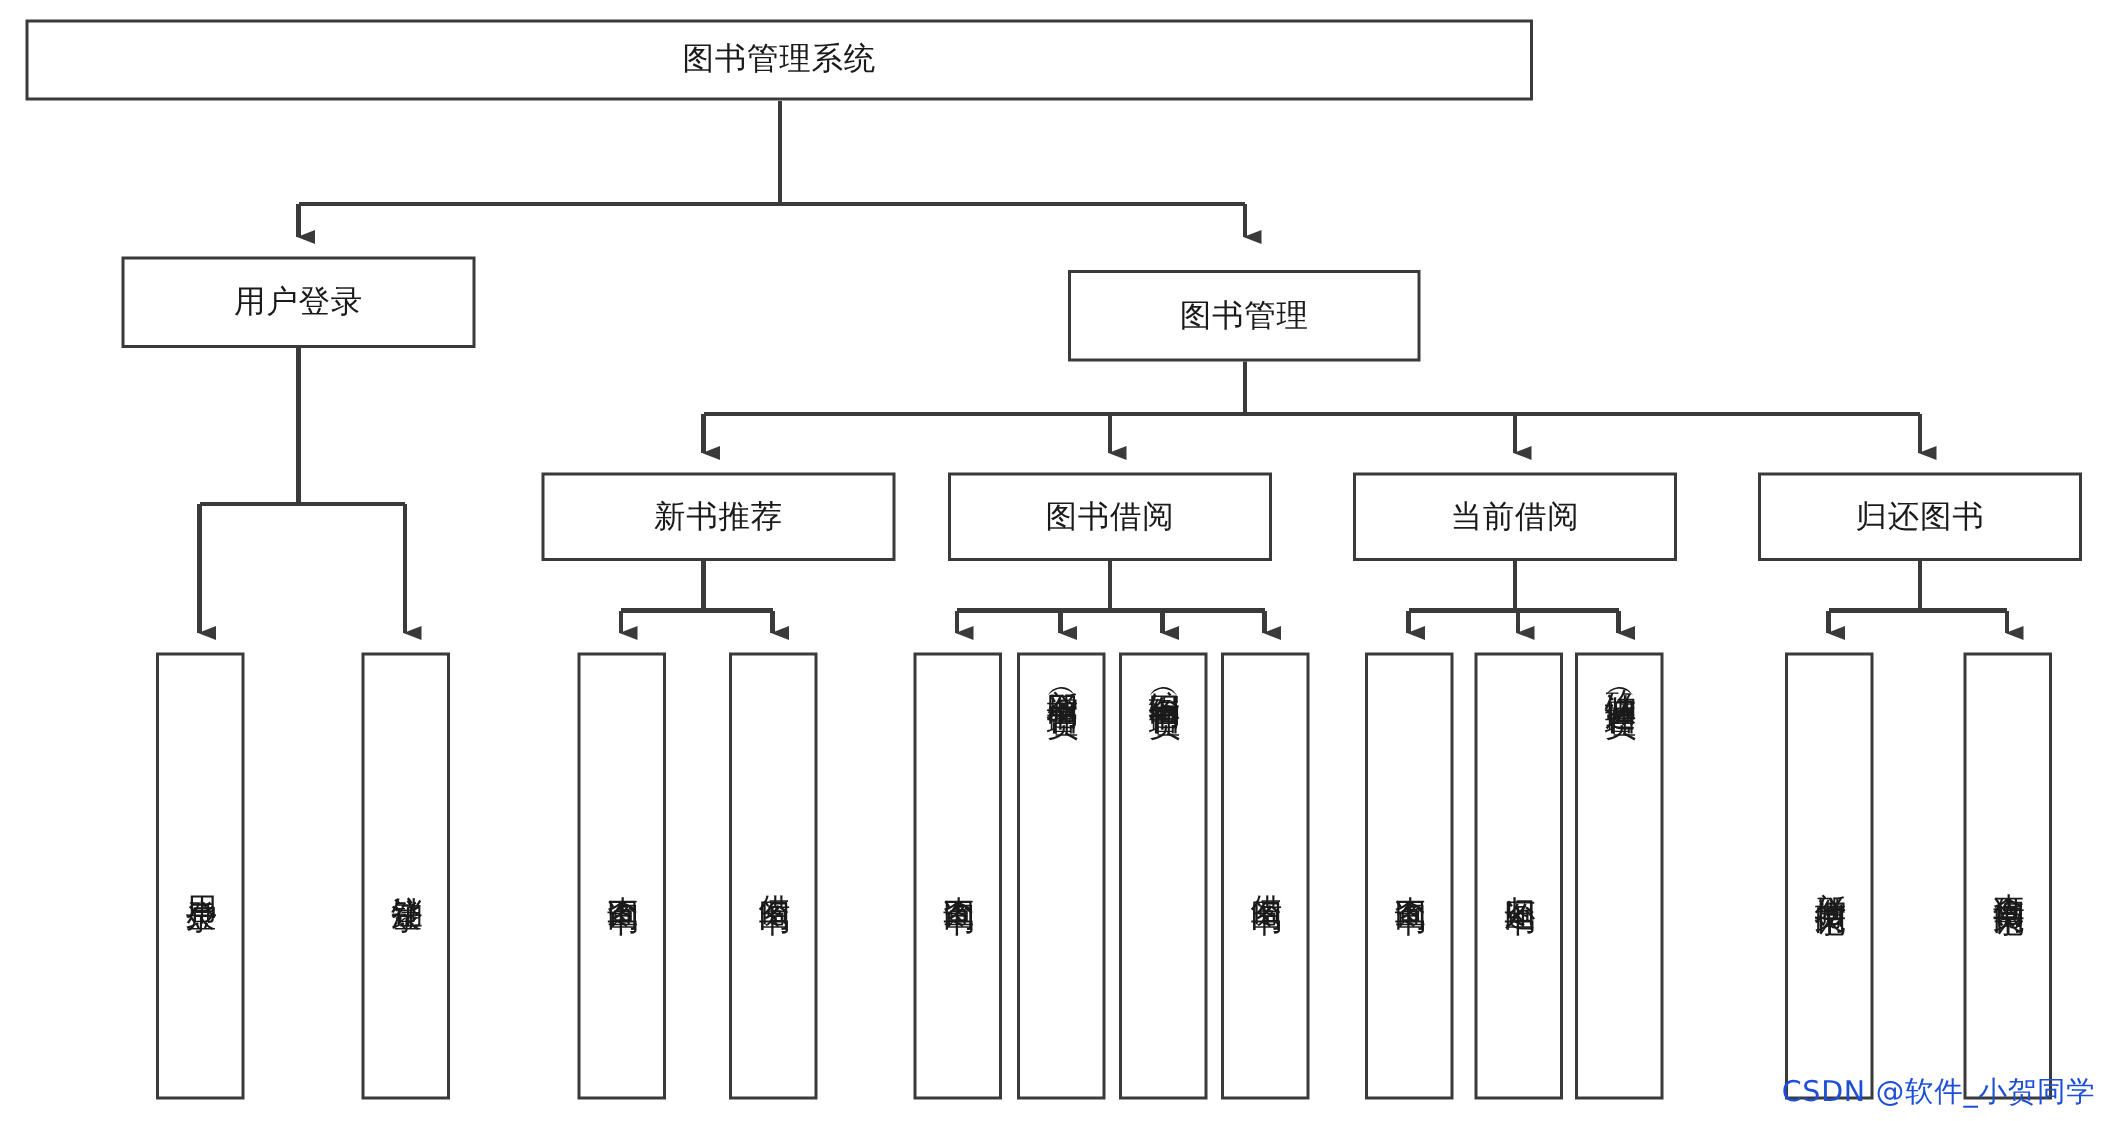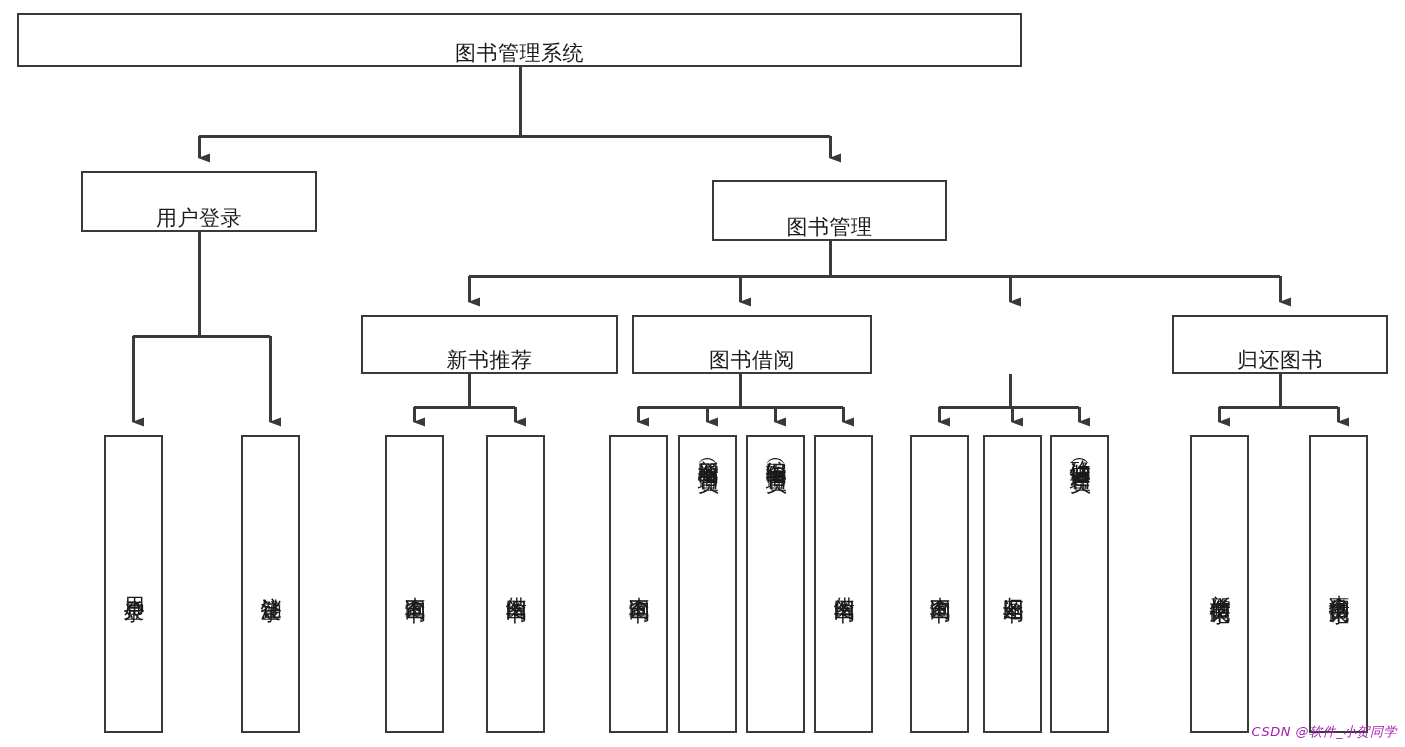--- a/index.html
+++ b/index.html
@@ -29,21 +29,21 @@
     width: 1405px;
     height: 747px;
     display: block;
   }
   .node-box {
     position: absolute;
     box-sizing: border-box;
     background: #ffffff;
     border: 2px solid #3a3a3a;
     display: flex;
-    align-items: flex-end;
+    align-items: center;
     justify-content: center;
   }
   .node-label-h {
     font-size: 21px;
     line-height: 1.1;
     color: #1a1a1a;
     letter-spacing: 0.5px;
     white-space: nowrap;
     text-align: center;
   }
@@ -65,26 +65,25 @@
     display: block;
   }
   .node-box.leaf.mid {
     align-items: center;
     padding-top: 0;
   }
   #watermark {
     position: absolute;
     right: 8px;
     bottom: 6px;
-    font-size: 13px;
-    color: #a21caf;
+    font-size: 19px;
+    color: #1d4ed8;
     white-space: nowrap;
     letter-spacing: 0.5px;
     pointer-events: none;
-    font-style: italic;
   }
 </style>
 </head>
 <body>
 
 <div id="diagram-root">
 
   <svg id="tree-svg" viewBox="0 0 1405 747" xmlns="http://www.w3.org/2000/svg">
     <defs>
       <marker id="arrowhead" markerWidth="10" markerHeight="12" refX="4.6" refY="11" orient="auto" markerUnits="userSpaceOnUse">
@@ -142,25 +141,28 @@
     <span class="node-label-h">图书管理系统</span>
   </div>
 
   <div class="node-box" style="left:81px; top:171px; width:236px; height:61px;">
     <span class="node-label-h">用户登录</span>
   </div>
   <div class="node-box" style="left:712px; top:180px; width:235px; height:61px;">
     <span class="node-label-h">图书管理</span>
   </div>
 
-  <div class="node-box" style="left:361px; top:315px; width:257px; height:59px;">
+  <div class="node-box" style="left:361px; top:315px; width:236px; height:59px;">
     <span class="node-label-h">新书推荐</span>
   </div>
-  <div class="node-box" style="left:632px; top:315px; width:240px; height:59px;">
+  <div class="node-box" style="left:632px; top:315px; width:216px; height:59px;">
     <span class="node-label-h">图书借阅</span>
+  </div>
+  <div class="node-box" style="left:902px; top:315px; width:216px; height:59px;">
+    <span class="node-label-h">当前借阅</span>
   </div>
   <div class="node-box" style="left:1172px; top:315px; width:216px; height:59px;">
     <span class="node-label-h">归还图书</span>
   </div>
 
   <div class="node-box leaf mid" style="left:104px; top:435px; width:59px; height:298px;">
     <span class="node-label-v">用户登录</span>
   </div>
   <div class="node-box leaf mid" style="left:241px; top:435px; width:59px; height:298px;">
     <span class="node-label-v">注销登录</span>

